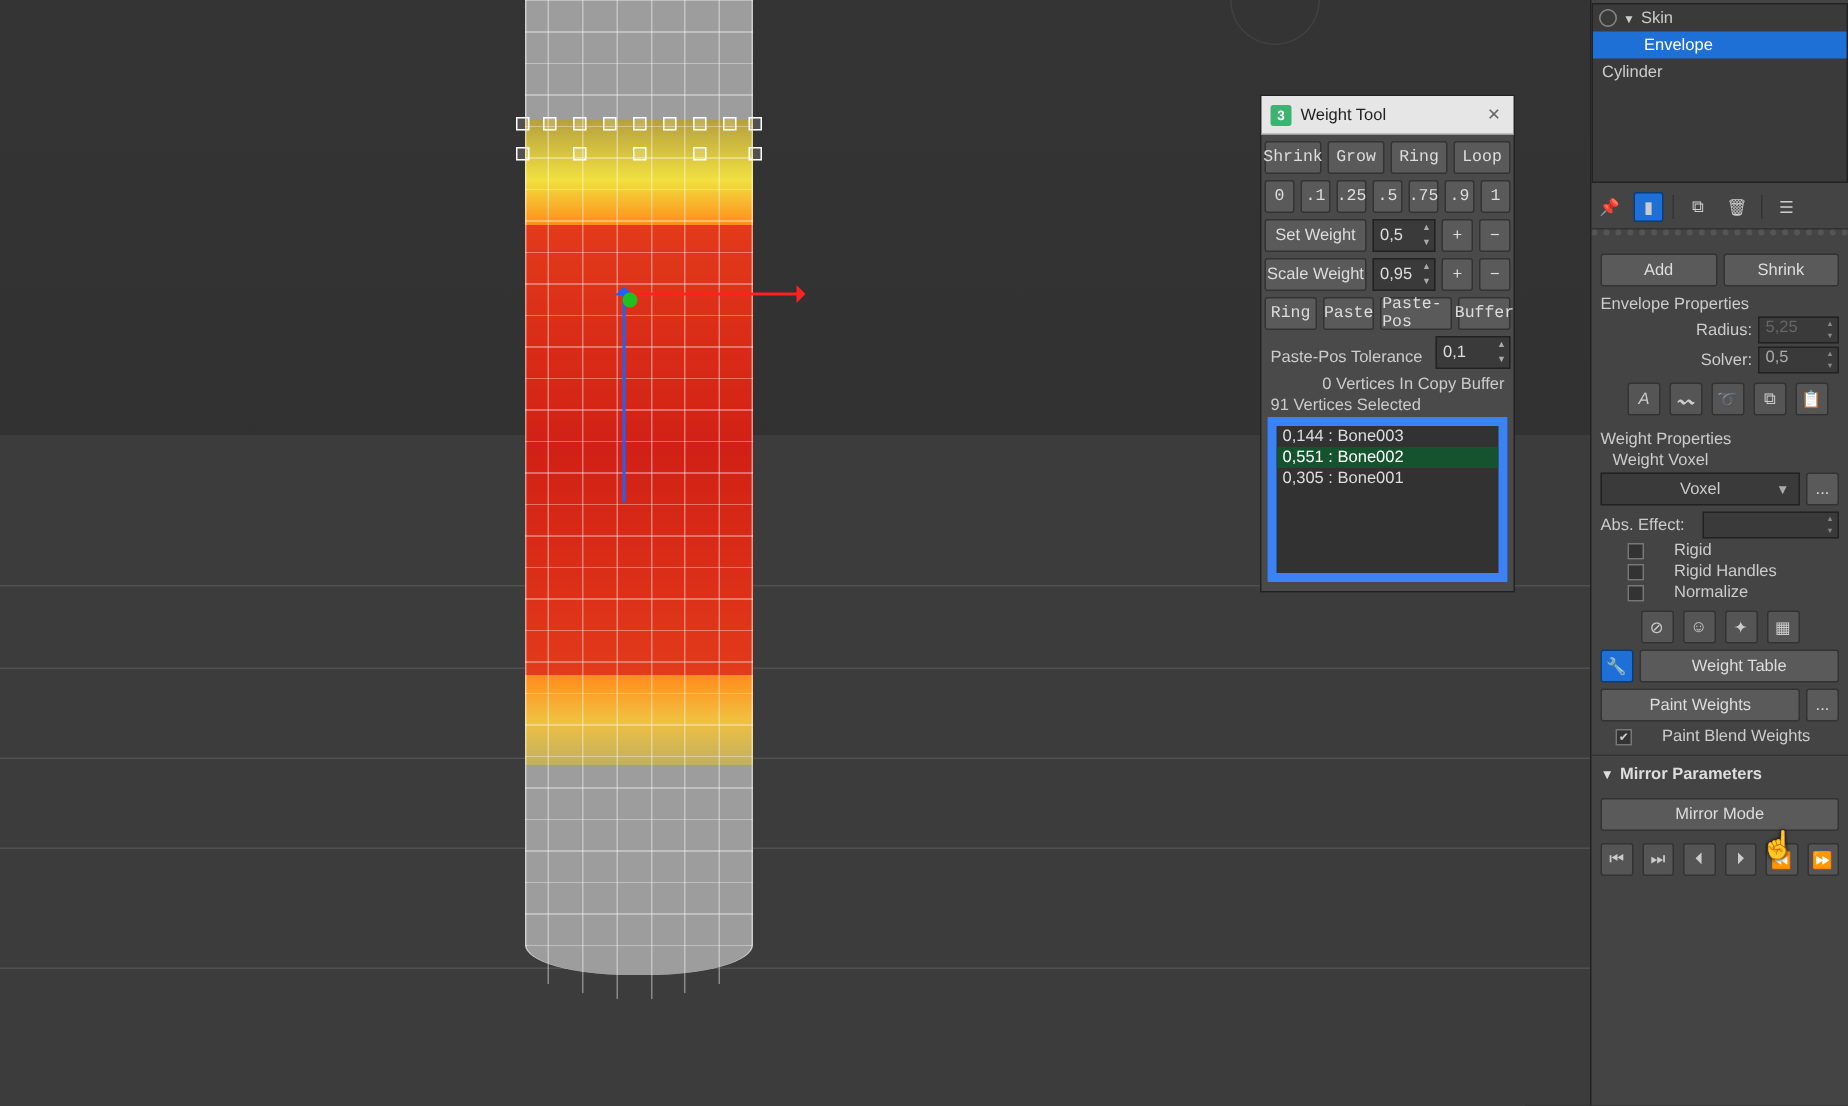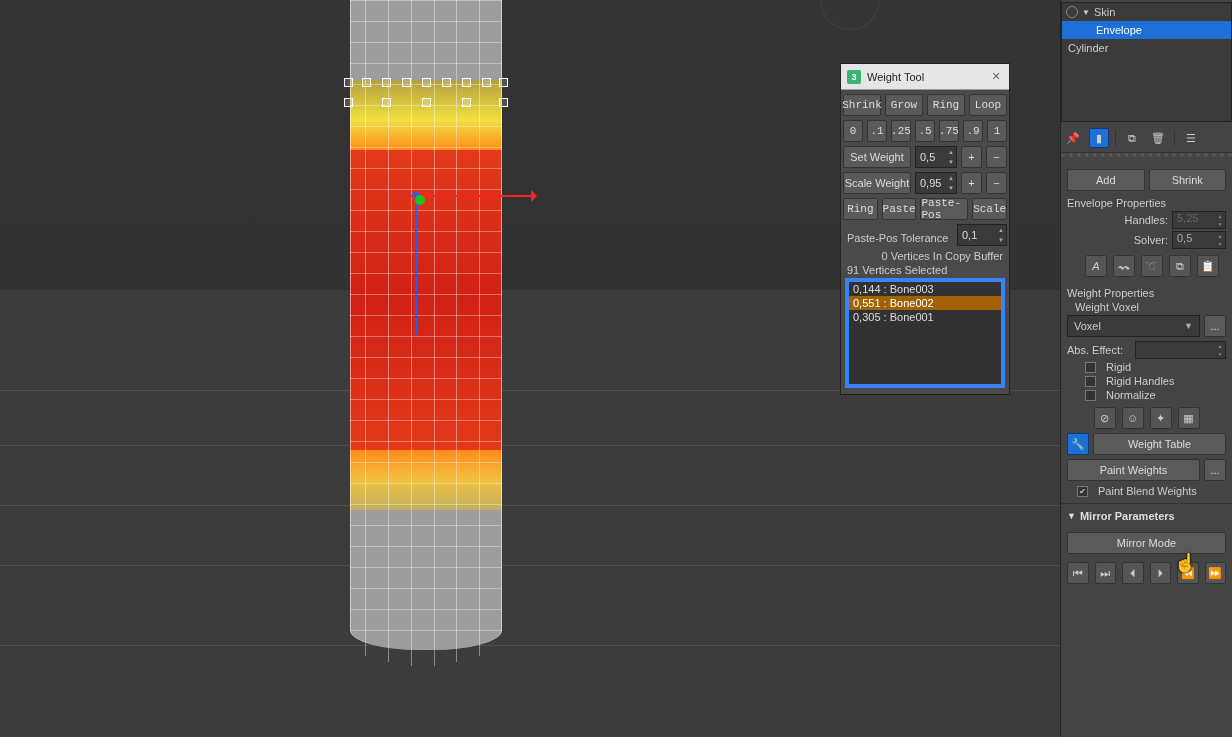--- a/index.html
+++ b/index.html
@@ -29,23 +29,23 @@
 .wt-body { padding:4px 2px; }
 .wt-row { display:flex; gap:4px; margin-bottom:4px; }
 .btn { background:#5a5a5a; border:1px solid #333; color:#ddd; height:22px; display:flex;align-items:center;justify-content:center; cursor:pointer; font-size:11px; border-radius:2px; }
 .btn-sm{flex:1;min-width:0;font-family:Liberation Mono, monospace;}
 .spinner { position:relative; flex:0 0 42px; }
 .spinner input { width:100%; height:22px; background:#3a3a3a; border:1px solid #222; color:#ddd; font-size:11px; padding:0 12px 0 4px; }
 .spinner .arrows{position:absolute;right:1px;top:1px;bottom:1px;width:10px;display:flex;flex-direction:column;}
 .spinner .arrows span{flex:1;font-size:6px;color:#aaa;display:flex;align-items:center;justify-content:center;cursor:pointer;}
 .btn-sq{width:22px;height:22px;}
 .wt-info{padding:0 4px;color:#ccc;margin-bottom:2px;}
-.bone-list{margin:2px;border:4px solid #3b82f6;background:#323232;height:110px;overflow:auto;}
+.bone-list{margin:2px;border:6px solid #3b82f6;background:#323232;height:110px;overflow:auto;}
 .bone-list .row{padding:1px 4px;cursor:pointer;}
-.bone-list .row.sel{background:#a16207;color:#fff;}
+.bone-list .row.sel{background:#14532d;color:#fff;}
 
 
 .right-panel { position:absolute; right:0; top:0; width:172px; height:737px; background:#444; border-left:1px solid #222; color:#ccc; font-size:11px; overflow:hidden;}
 .rp-drop{height:24px;margin:0 0 2px 0;border:1px solid #222;background:#3a3a3a;display:flex;align-items:center;padding:0 6px;}
 .mod-stack{height:120px;background:#3a3a3a;border:1px solid #222;margin:2px 0;}
 .mod-row{display:flex;align-items:center;height:18px;padding:0 4px;gap:4px;}
 .mod-row .eye{width:12px;height:12px;border:1px solid #888;border-radius:50%;}
 .mod-row .tri{font-size:8px;}
 .mod-row.sel{background:#1e6fd6;color:#fff;}
 .mod-row.indent{padding-left:34px;}
@@ -56,24 +56,24 @@
 .rollout-header{display:flex;align-items:center;gap:4px;padding:4px 0;font-weight:bold;color:#ddd;}
 .rollout-header .tri{font-size:9px;}
 .btn-wide{height:22px;flex:1;}
 .prop-row{display:flex;align-items:center;gap:4px;margin:2px 0;}
 .prop-row .lbl{flex:1;text-align:right;}
 .prop-val{width:54px;height:18px;background:#3a3a3a;border:1px solid #222;color:#aaa;padding:0 10px 0 4px;font-size:11px;position:relative;}
 .prop-val .ar{position:absolute;right:1px;top:0;bottom:0;width:8px;display:flex;flex-direction:column;}
 .prop-val .ar span{flex:1;font-size:5px;color:#888;display:flex;align-items:center;justify-content:center;}
 .iconrow{display:flex;gap:6px;padding:4px 6px;}
 .ic{width:22px;height:22px;border:1px solid #333;background:#555;border-radius:2px;display:flex;align-items:center;justify-content:center;font-size:11px;cursor:pointer;}
-.check{display:flex;align-items:center;gap:10px;margin:2px 0 2px 18px;}
+.check{display:flex;align-items:center;gap:20px;margin:2px 0 2px 18px;}
 .check .box{width:11px;height:11px;border:1px solid #777;background:#333;display:flex;align-items:center;justify-content:center;font-size:8px;color:#ccc;}
 .section-title{color:#ccc;margin:6px 0 2px 0;}
-.select{height:22px;background:#3a3a3a;border:1px solid #222;display:flex;align-items:center;padding:0 6px;position:relative;}
+.select{height:22px;background:#3a3a3a;border:1px solid #222;display:flex;align-items:center;padding:0 6px;position:relative;justify-content:center;}
 .select .caret{position:absolute;right:6px;font-size:9px;color:#aaa;}
 .cursor-hand{position:absolute;left:1174px;top:552px;font-size:18px;color:#fff;pointer-events:none;text-shadow:0 0 3px #000;}
 .viewcube{position:absolute;right:180px;top:0;width:60px;height:30px;opacity:0.15;border:1px solid #888;border-top:none;border-radius:0 0 30px 30px;}
 </style>
 </head>
 <body>
 
 <div class="viewport">
   <div class="ground"></div>
 
@@ -179,21 +179,21 @@
             <span>▼</span>
           </div>
       </div>
       <div class="btn btn-sq">+</div>
       <div class="btn btn-sq">−</div>
     </div>
     <div class="wt-row">
       <div class="btn btn-sm">Ring</div>
       <div class="btn btn-sm">Paste</div>
       <div class="btn btn-sm" style="flex:1.4">Paste-Pos</div>
-      <div class="btn btn-sm">Scale</div>
+      <div class="btn btn-sm">Buffer</div>
     </div>
     <div class="wt-row" style="align-items:flex-end">
       <span class="wt-info" style="flex:1">Paste-Pos Tolerance</span>
       <div class="spinner" style="flex:0 0 50px">
         <input value="0,1" style="">
         <div class="arrows">
             <span>▲</span>
             <span>▼</span>
           </div>
       </div>
@@ -236,21 +236,21 @@
   <div style="height:12px;border-top:4px dotted #555;"></div>
 
   <div class="rollout">
     <div class="wt-row">
       <div class="btn btn-wide">Add</div>
       <div class="btn btn-wide">Shrink</div>
     </div>
 
     <div class="section-title">Envelope Properties</div>
     <div class="prop-row">
-      <span class="lbl">Handles:</span>
+      <span class="lbl">Radius:</span>
       <div class="prop-val" style="color:#666;">
         <span>5,25</span>
         <div class="ar">
             <span>▲</span>
             <span>▼</span>
           </div>
       </div>
     </div>
     <div class="prop-row">
       <span class="lbl">Solver:</span>

